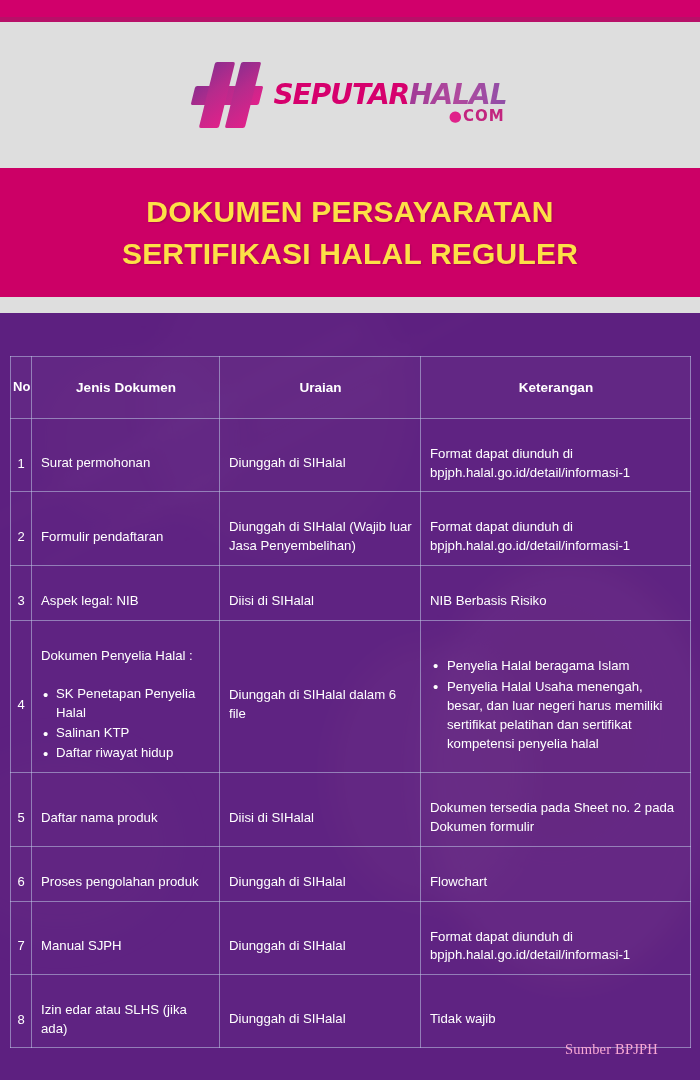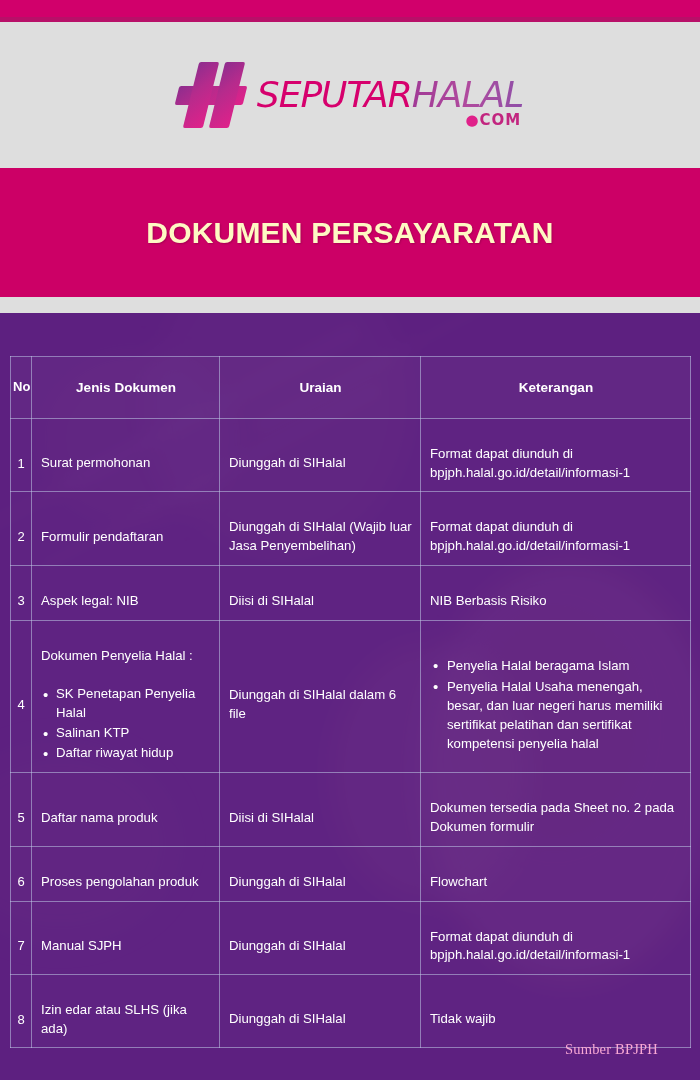--- a/index.html
+++ b/index.html
@@ -28,42 +28,42 @@
     position: absolute; border-radius: 2px;
     background: linear-gradient(135deg, #8e2d8e 0%, #b52b8c 40%, #e0218a 100%);
   }
   .bar-v1 { width: 20px; height: 66px; left: 14px; top: 0; transform: skewX(-14deg); }
   .bar-v2 { width: 20px; height: 66px; left: 40px; top: 0; transform: skewX(-14deg); }
   .bar-h  { width: 68px; height: 19px; left: 0px;  top: 24px; transform: skewX(-14deg); }
 
   .logo-text { display: flex; flex-direction: column; justify-content: center; position: relative; }
   .logo-word {
     font-family: "DejaVu Sans", sans-serif;
-    font-weight: 400; font-style: italic;
-    font-size: 36px; letter-spacing: -1px; line-height: 1;
+    font-weight: 700; font-style: italic;
+    font-size: 28px; letter-spacing: -1px; line-height: 1;
     white-space: nowrap;
   }
   .w-seputar { color: #d6006d; }
   .w-halal  { background: linear-gradient(90deg,#a13a96 0%, #b04a9e 50%, #8f4fa8 100%);
               -webkit-background-clip: text; background-clip: text; color: transparent; }
   .logo-com {
     position: absolute; right: 2px; bottom: -16px;
     font-family: "DejaVu Sans", sans-serif;
     font-weight: 700; font-size: 15px; color: #c2257f; letter-spacing: 1px;
   }
   .logo-com .dot { color: #e0218a; }
 
   
   .banner {
     position: absolute; top: 168px; left: 0; width: 700px; height: 129px;
     background: #cc0066;
     display: flex; flex-direction: column; align-items: center; justify-content: center;
   }
   .banner-line {
-    color: #fef9c3; font-weight: 700; font-size: 30px; line-height: 1.38;
+    color: #fde047; font-weight: 700; font-size: 30px; line-height: 1.38;
     letter-spacing: 0.2px; text-align: center;
     text-shadow: 1px 1px 2px rgba(0,0,0,0.18);
   }
 
   
   .gray-gap { position: absolute; top: 297px; left: 0; width: 700px; height: 16px; background: #dedede; }
 
   
   .body-area {
     position: absolute; top: 313px; left: 0; width: 700px; height: 767px;
@@ -151,20 +151,21 @@
         </div>
         <div class="logo-com">
           <span class="dot">●</span><span>COM</span>
         </div>
       </div>
     </div>
   </div>
 
   <div class="banner">
     <div class="banner-line">DOKUMEN PERSAYARATAN</div>
+    <div class="banner-line">SERTIFIKASI HALAL REGULER</div>
   </div>
 
   <div class="gray-gap"></div>
 
   <div class="body-area">
     <div class="photo-layer">
       <span class="ph ph3"></span>
         <span class="ph ph6"></span>
       <span class="streak st1"></span>
         <span class="streak st2"></span>

